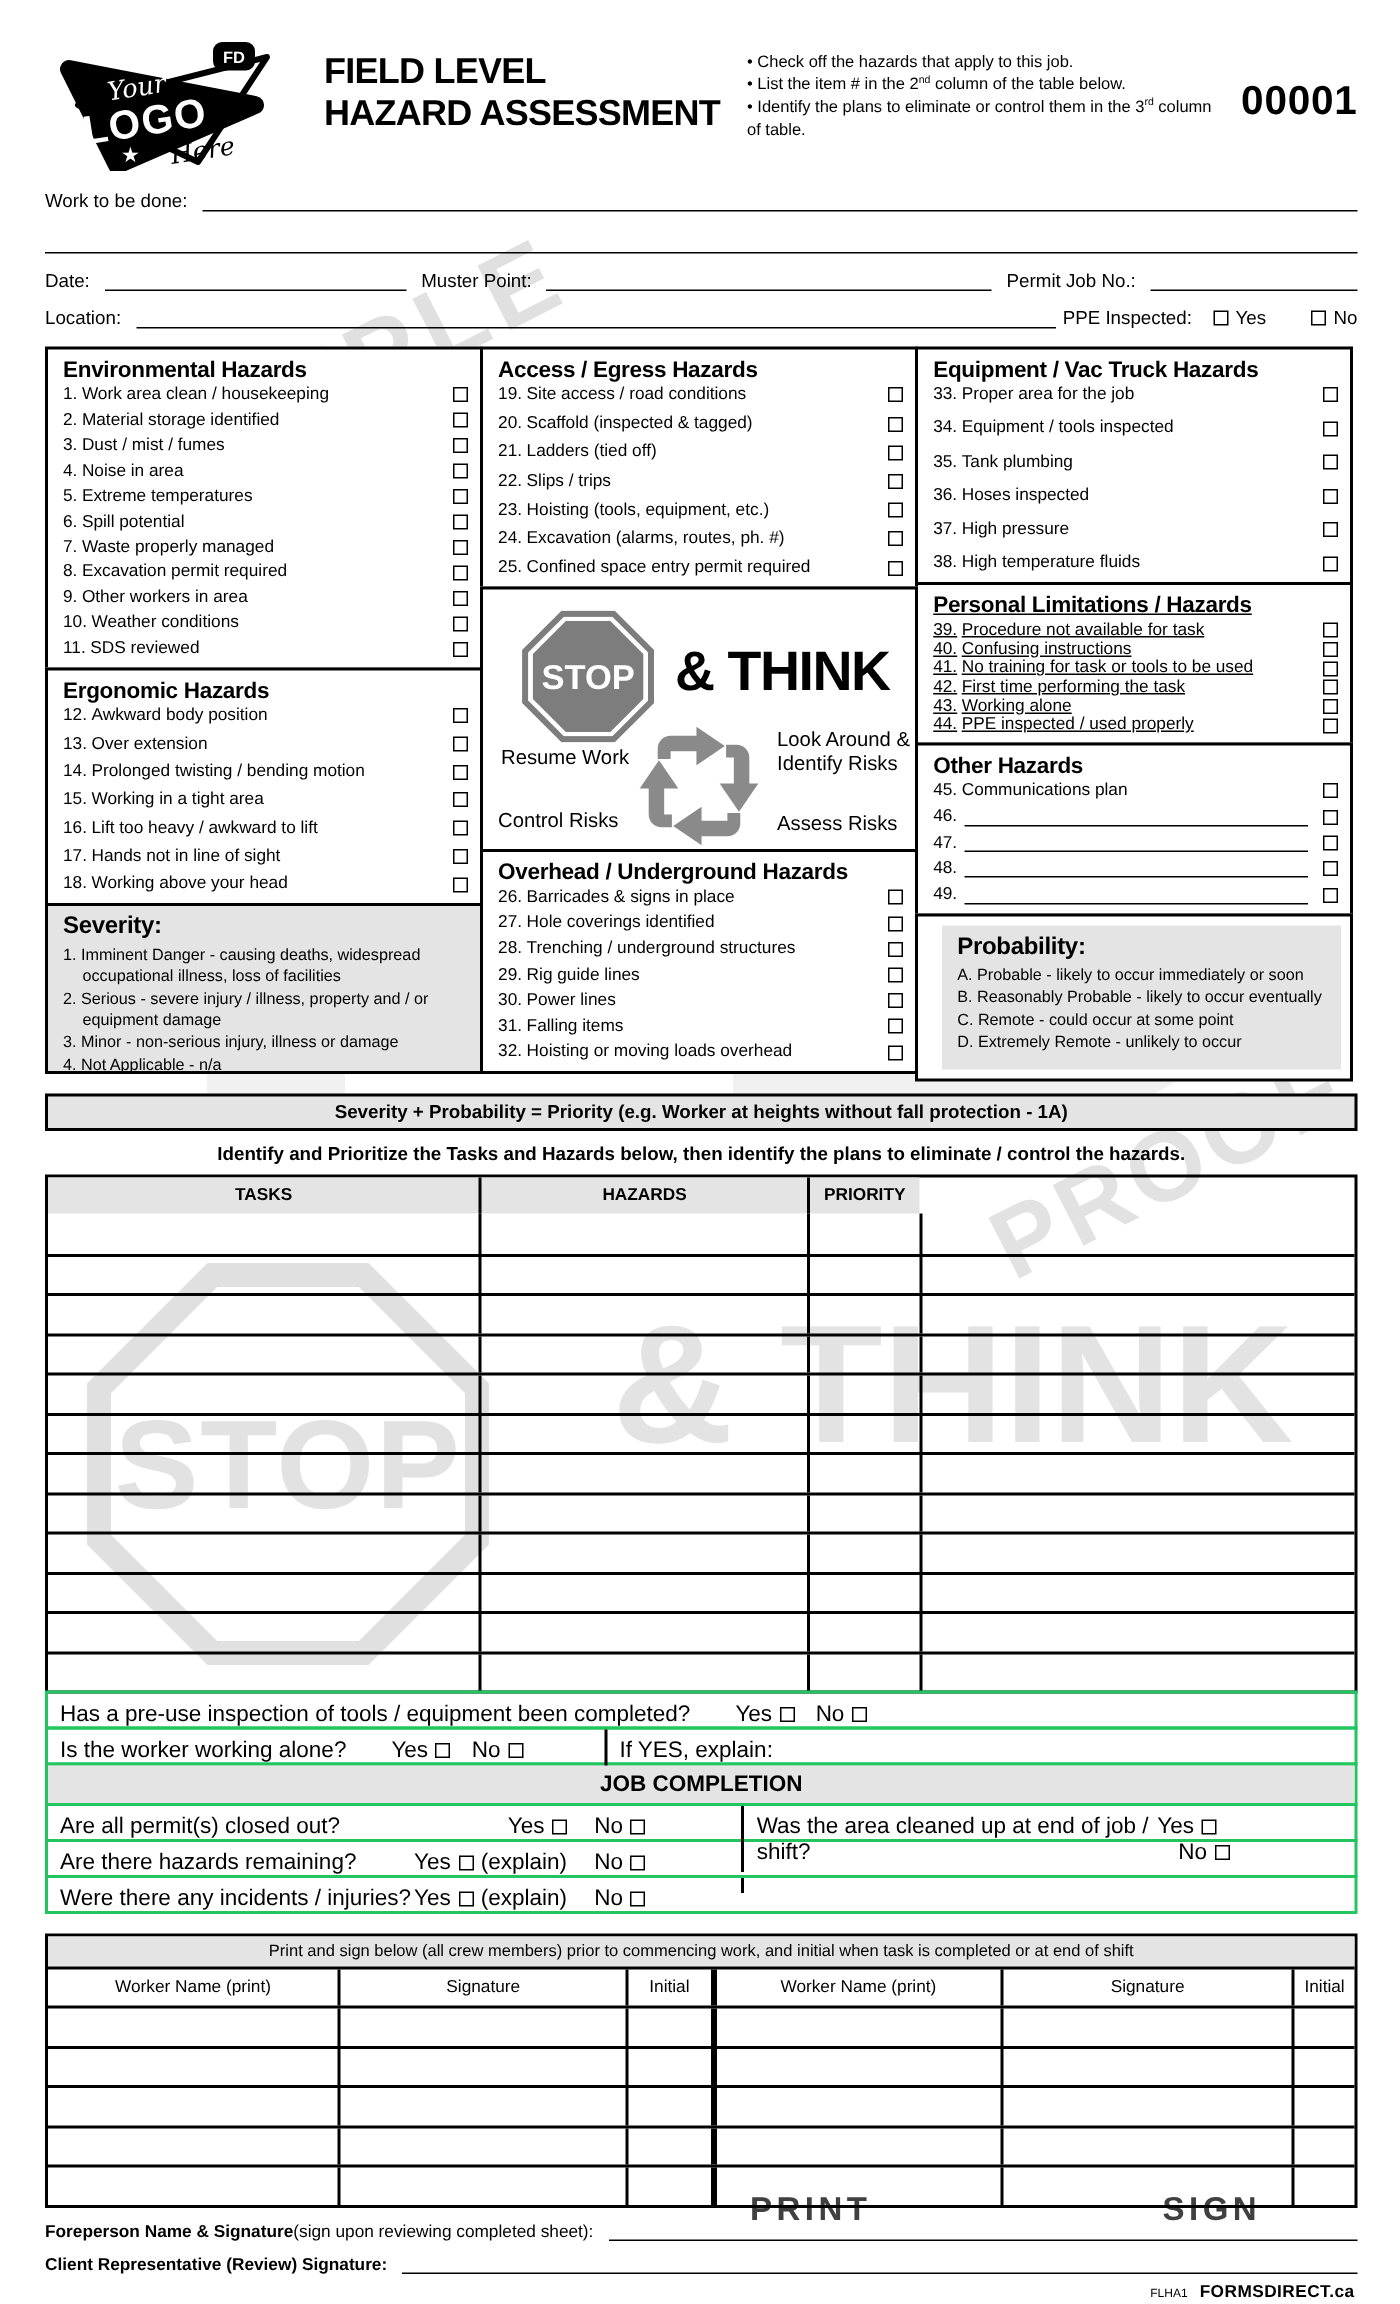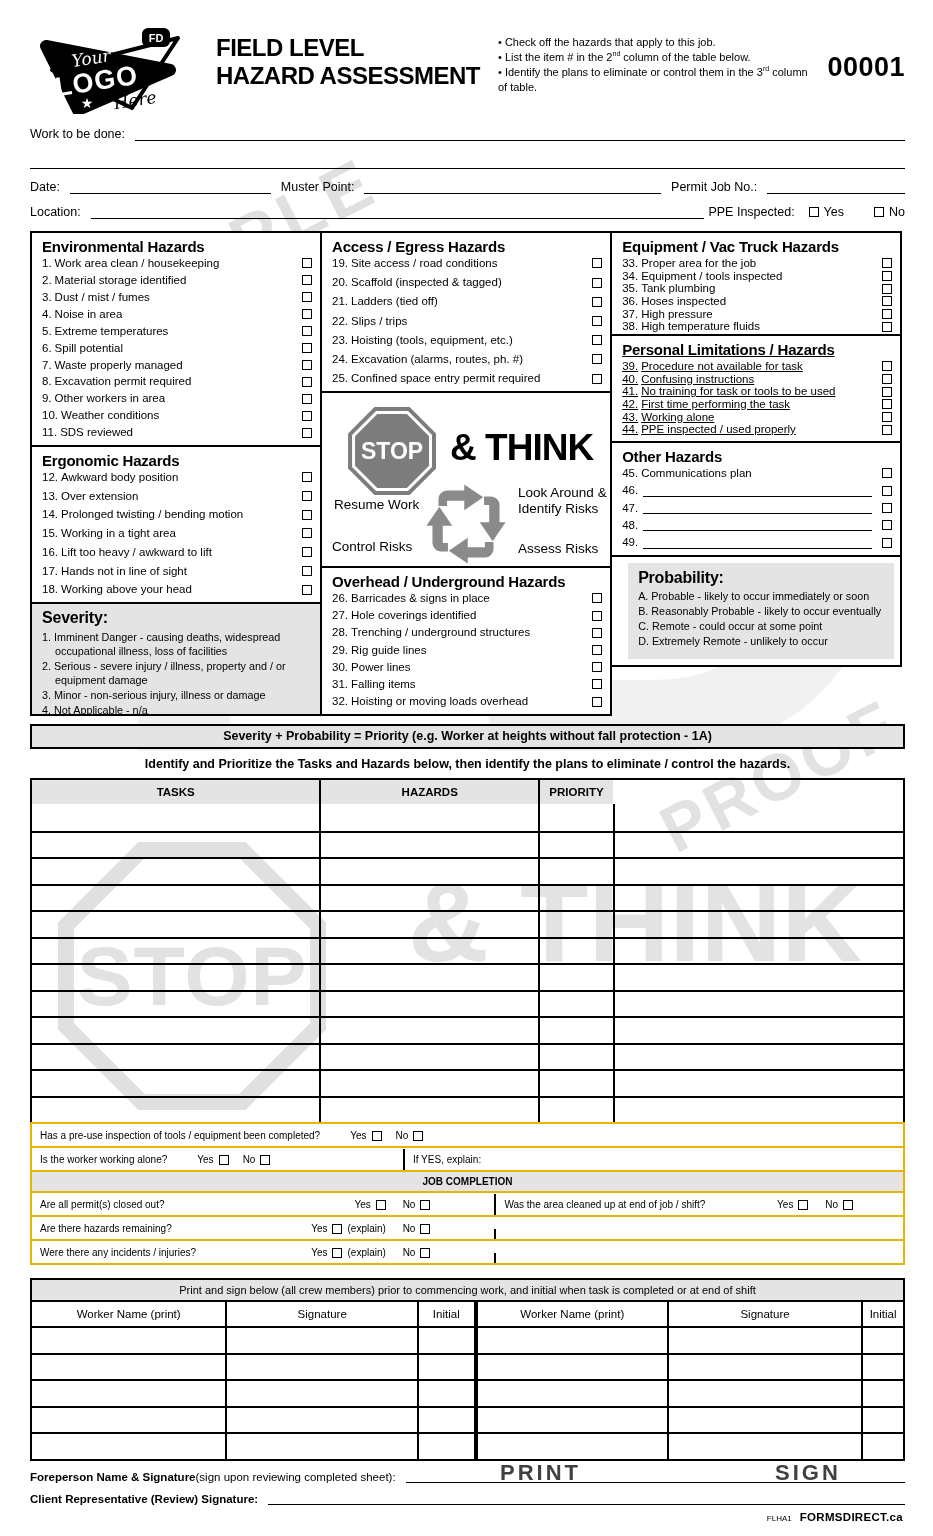--- a/index.html
+++ b/index.html
@@ -54,21 +54,21 @@
   .hrow .lbl { flex:1; padding-right:6px; }
   .hrow .lbl.blank { border-bottom:1.5px solid #000; height:12px; margin:0 10px 0 2px; }
   .graybox { background:var(--panel-gray,#e4e4e4); }
   .notes { font-size:10.8px; line-height:1.3; }
   .notes .nrow { padding-left:13px; text-indent:-13px; margin-top:1px; }
   .inset { background:var(--panel-gray,#e4e4e4); margin:6px 6px 6px 16px; padding:6px 8px 8px 10px; flex:1; }
   .inset h2 { font-size:16px; }
 
   .h-env{height:216px;} .h-ergo{height:159px;} .h-sev{height:114px;}
   .h-acc{height:162px;} .h-stop{height:177px; position:relative; padding:0;} .h-ovh{height:150px;}
-  .h-eq{height:105px;} .h-pers{height:109px;text-decoration:underline;} .h-oth{height:116px;} .h-prob{height:112px; padding:0;}
+  .h-eq{height:159px;} .h-pers{height:109px;text-decoration:underline;} .h-oth{height:116px;} .h-prob{height:112px; padding:0;}
 
   
   .oct { position:absolute; left:26px; top:14px; width:88px; height:88px; display:flex; align-items:center; justify-content:center;
          background:var(--stop-sign,#7d7d7d); clip-path:polygon(30% 0,70% 0,100% 30%,100% 70%,70% 100%,30% 100%,0 70%,0 30%); }
   .oct .r1 { width:80px; height:80px; background:#fff; clip-path:inherit; display:flex; align-items:center; justify-content:center; }
   .oct .r2 { width:74px; height:74px; background:var(--stop-sign,#7d7d7d); clip-path:inherit; display:flex; align-items:center; justify-content:center; }
   .oct .stoptxt { color:#fff; font-size:23px; font-weight:900; letter-spacing:0; }
   .ampthink { position:absolute; left:128px; top:34px; font-size:37px; font-weight:900; letter-spacing:-1px; }
   .cycle { position:absolute; left:100px; top:88px; width:88px; height:86px; }
   .st-lab { position:absolute; font-size:13.5px; line-height:1.15; }
@@ -85,21 +85,21 @@
   .ttable { border:2px solid #000; }
   .trow { display:flex; }
   .trow + .trow { border-top:2px solid #000; }
   .tc { border-left:2px solid #000; }
   .tc:first-child { border-left:none; }
   .tc1{width:33.0%;} .tc2{width:25.1%;} .tc3{width:8.6%;} .tc4{width:33.3%;}
   .thead { background:var(--panel-gray,#e4e4e4); font-weight:800; font-size:11.5px; text-align:center; padding:6px 0; }
   .tbody-row { height:26.5px; }
 
   
-  .qbox { border:2px solid #eab308; margin-top:-2px; display:flex; align-items:flex-end; font-size:10px; }
+  .qbox { border:2px solid #22c55e; margin-top:-2px; display:flex; align-items:flex-start; font-size:15px; }
   .qcell { display:flex; align-items:center; padding:5px 8px; }
   .qline { height:26px; }
   .jc-head { background:var(--panel-gray,#e4e4e4); font-weight:800; justify-content:center; width:100%; text-align:center; padding:4px 0; }
   .bl { border-left:2px solid #000;margin-left:40px; }
   .sp30 { margin-left:30px; } .sp14 { margin-left:14px; }
 
   
   .crew { margin-top:13px; border:2px solid #000; }
   .crew .note { background:var(--panel-gray,#e4e4e4); text-align:center; font-size:11px; padding:4px 6px; }
   .crew .crow { display:flex; border-top:2px solid #000; }

